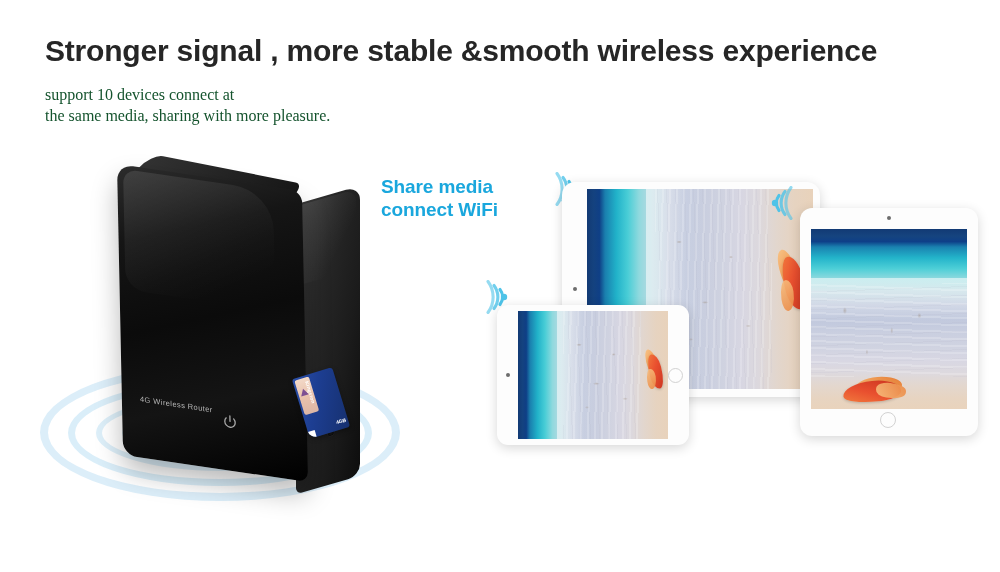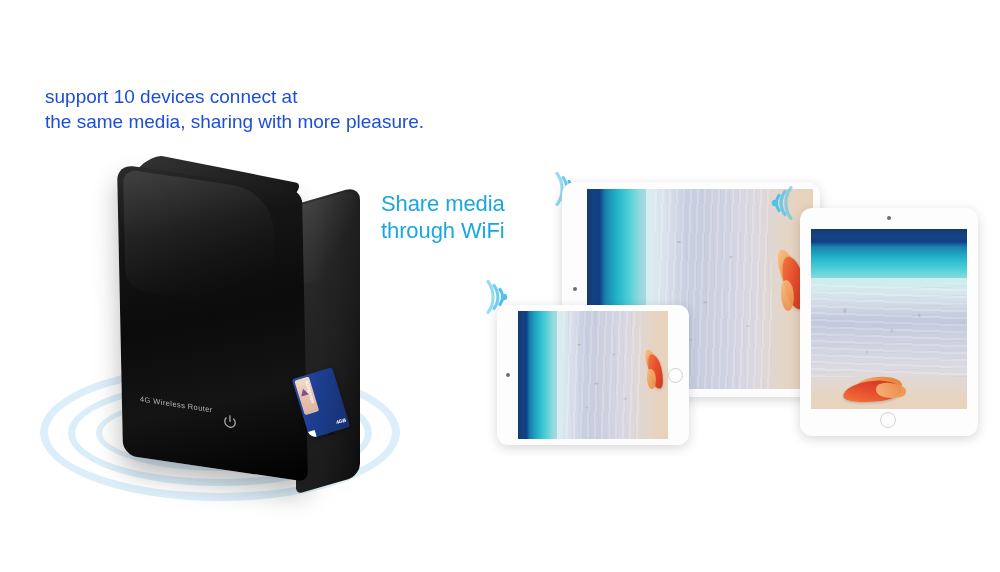--- a/index.html
+++ b/index.html
@@ -14,29 +14,29 @@
 
   
   .headline{
     position:absolute;left:45px;top:34px;
     font-size:30px;font-weight:bold;color:#262626;
     letter-spacing:-0.2px;white-space:nowrap;
     font-family:"Liberation Sans", sans-serif;
   }
   .subline{
     position:absolute;left:45px;top:84px;
-    font-size:19px;color:#1d4ed8;line-height:1.32;
-    font-family:Liberation Sans, sans-serif;
+    font-size:16px;color:#14532d;line-height:1.32;
+    font-family:Liberation Serif, serif;
   }
   .subline span{display:block;}
 
   
   .callout{
-    position:absolute;left:381px;top:191px;
-    font-size:22px;font-weight:normal;color:#1aa7dd;
+    position:absolute;left:381px;top:175px;
+    font-size:19px;font-weight:bold;color:#1aa7dd;
     line-height:1.22;letter-spacing:-0.1px;
   }
   .callout span{display:block;}
 
   
   .wifi{position:absolute;}
   .wifi svg{display:block;}
 
   
   .waves{position:absolute;left:10px;top:350px;width:420px;height:165px;}
@@ -245,20 +245,21 @@
     background:linear-gradient(60deg,#f7bd7e,#eb8a45);
     border-radius:50% 60% 50% 40%/50% 50% 50% 50%;
     transform:rotate(6deg);opacity:0.92;
   }
 </style>
 </head>
 <body>
 
 <div id="stage">
 
+  <div class="headline">Stronger signal , more stable &amp;smooth wireless experience</div>
   <div class="subline">
     <span>support 10 devices connect at</span>
     <span>the same media, sharing with more pleasure.</span>
   </div>
 
   <div class="waves">
     <div class="ring r1"></div>
     <div class="ring r2"></div>
     <div class="ring r3"></div>
     <div class="ring r4"></div>
@@ -284,21 +285,21 @@
       <div class="label"></div>
       <div class="arrow"></div>
       <div class="brandtxt">Kingston</div>
       <div class="cap">4GB</div>
       <div class="notch"></div>
     </div>
   </div>
 
   <div class="callout">
     <span>Share media</span>
-    <span>through WiFi</span>
+    <span>connect WiFi</span>
   </div>
 
   <div class="wifi" style="left:543px;top:172px;">
     <svg width="34" height="34" viewBox="0 0 34 34">
       <g fill="none" stroke="#4ec3e8" stroke-linecap="round">
         <circle cx="30" cy="17" r="3.2" stroke="none" fill="#4ec3e8"></circle>
         <path d="M26 9.5a12 12 0 0 1 0 15" stroke-width="3.1"></path>
         <path d="M20 5.5a19 19 0 0 1 0 23" stroke-width="3.1" opacity="0.8"></path>
         <path d="M14 1.5a26 26 0 0 1 0 31" stroke-width="3.1" opacity="0.6"></path>
       </g>

